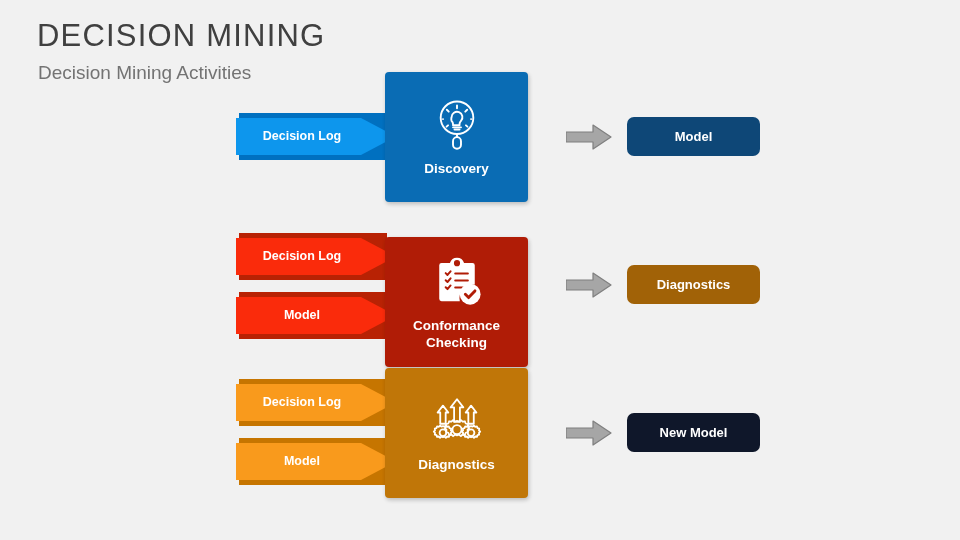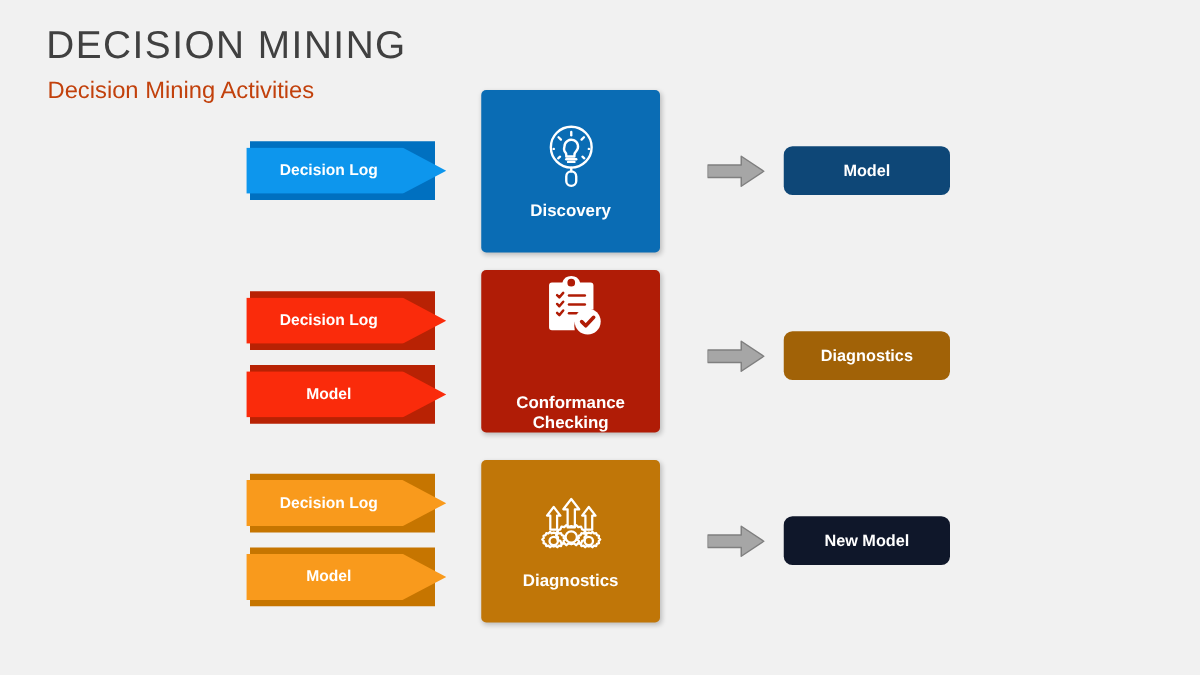--- a/index.html
+++ b/index.html
@@ -25,21 +25,21 @@
     letter-spacing: 1.2px;
     color: #404040;
     white-space: nowrap;
   }
   #slide-subtitle {
     position: absolute;
     left: 38px;
     top: 62px;
     font-size: 19px;
     font-weight: normal;
-    color: #c2410c;
+    color: #737373;
     white-space: nowrap;
   }
 
   
   #diagram {
     position: absolute;
     left: 0;
     top: 0;
     width: 960px;
     height: 540px;
@@ -49,20 +49,21 @@
     position: absolute;
     left: 0;
     width: 960px;
   }
 
   
   .chevron {
     position: absolute;
     width: 160px;
     height: 47px;
+    margin-left: 39px;
   }
   .chevron-back {
     position: absolute;
     left: 3px;
     top: 0;
     width: 148px;
     height: 47px;
   }
   .chevron-front {
     position: absolute;
@@ -195,21 +196,21 @@
       </div>
     </div>
 
     <div class="chevron" style="left:197px; top:292px;">
       <div class="chevron-back" style="background: rgb(184, 34, 4);"></div>
       <div class="chevron-front" style="background: rgb(250, 43, 11);">
         <span class="chevron-label">Model</span>
       </div>
     </div>
 
-    <div class="card" style="left: 385px; top: 216px; background: rgb(176, 28, 6); justify-content: space-between;">
+    <div class="card" style="left: 385px; top: 237px; background: rgb(176, 28, 6);">
       <svg class="card-icon" viewBox="0 0 64 64">
         <g fill="#ffffff">
           <path d="M15 11h9.2a8.2 8.2 0 0 1 15.6 0H49a2.6 2.6 0 0 1 2.6 2.6v21.2a15 15 0 0 0-16.5 18.4H15a2.6 2.6 0 0 1-2.6-2.6V13.6A2.6 2.6 0 0 1 15 11zm17-3.2a3.4 3.4 0 1 0 0 6.8 3.4 3.4 0 0 0 0-6.8z"></path>
         </g>
         <g fill="none" stroke="#b01c06" stroke-width="2.2" stroke-linecap="round" stroke-linejoin="round">
           <path d="M19.5 22.2l2 2 3.4-4"></path>
           <path d="M19.5 30l2 2 3.4-4"></path>
           <path d="M19.5 37.8l2 2 3.4-4"></path>
           <path d="M30 22.6h14"></path>
           <path d="M30 30.4h14"></path>

